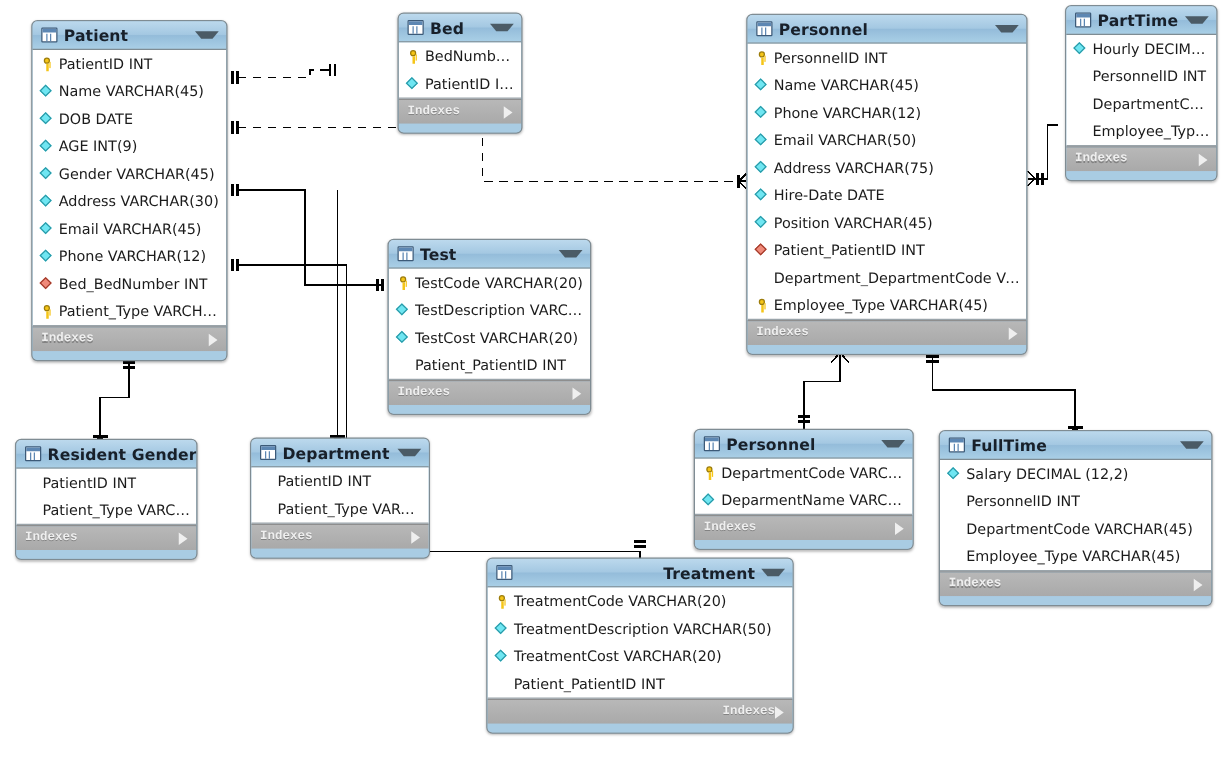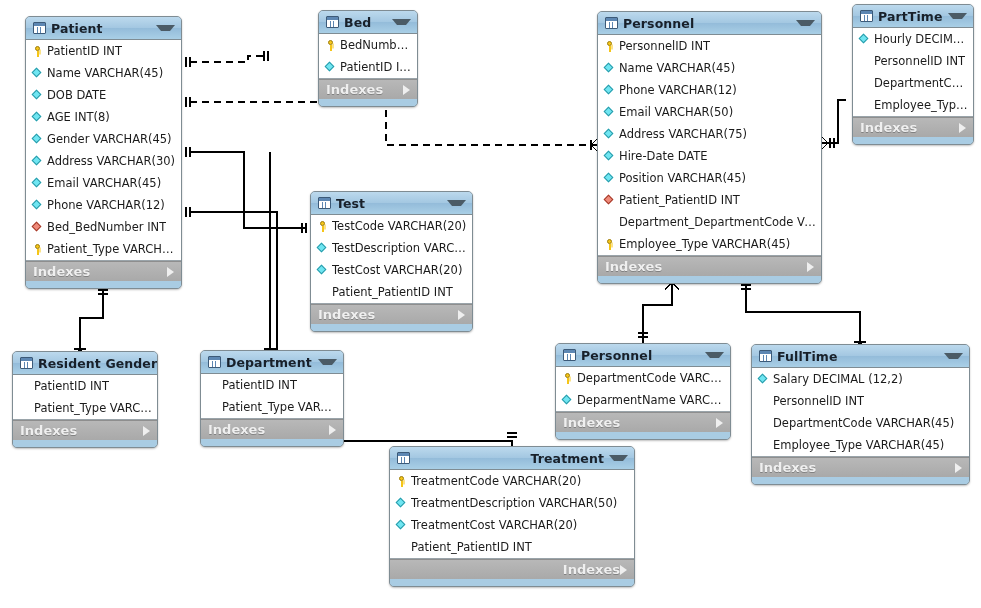--- a/index.html
+++ b/index.html
@@ -23,22 +23,22 @@
   .tbl .hdr .tname{font-size:12.5px;font-weight:bold;color:#18202a;
        white-space:nowrap;flex:1 1 auto;letter-spacing:.1px;}
   .tbl .body{background:#ffffff;border-bottom:1px solid #9aa4aa;}
   .row{display:flex;align-items:center;gap:4px;height:22px;
        padding:0 5px 0 6px;font-size:11.5px;color:#1b1b1b;
        white-space:nowrap;box-sizing:border-box;}
   .row .lbl{overflow:hidden;text-overflow:ellipsis;}
   .idx{height:20px;display:flex;align-items:center;padding:0 7px;
        background:linear-gradient(to bottom,#b8b8b8 0%,#a9a9a9 100%);
        border-top:1px solid #8e8e8e;box-sizing:border-box;}
-  .idx .ilbl{flex:1 1 auto;font-size:13px;font-weight:bold;color:#efefef;
-       text-shadow:0 1px 0 rgba(0,0,0,.25);}
+  .idx .ilbl{flex:1 1 auto;font-size:10px;font-weight:bold;color:#efefef;
+       text-shadow:0 1px 0 rgba(0,0,0,.25);font-family:Liberation Mono, monospace;}
   .foot{height:7px;background:#a9cce3;}
 
   
   .gi{width:11px;height:11px;flex:0 0 11px;position:relative;}
   .gi.none{visibility:hidden;}
   
   .tblicon{width:13px;height:12px;flex:0 0 13px;border:1px solid #3c5a78;
        background:#ffffff;border-radius:1px;position:relative;box-sizing:border-box;}
   .tblicon:before{content:"";position:absolute;left:0;top:0;right:0;height:3px;background:#5d87b3;}
   .tblicon:after{content:"";position:absolute;left:3px;top:4px;width:1px;bottom:0;background:#5d87b3;
@@ -152,21 +152,21 @@
           <div class="row">
             <span class="dia"></span>
             <span class="lbl">Name VARCHAR(45)</span>
           </div>
           <div class="row">
             <span class="dia"></span>
             <span class="lbl">DOB DATE</span>
           </div>
           <div class="row">
             <span class="dia"></span>
-            <span class="lbl">AGE INT(8)</span>
+            <span class="lbl">AGE INT(9)</span>
           </div>
           <div class="row">
             <span class="dia"></span>
             <span class="lbl">Gender VARCHAR(45)</span>
           </div>
           <div class="row">
             <span class="dia"></span>
             <span class="lbl">Address VARCHAR(30)</span>
           </div>
           <div class="row">

